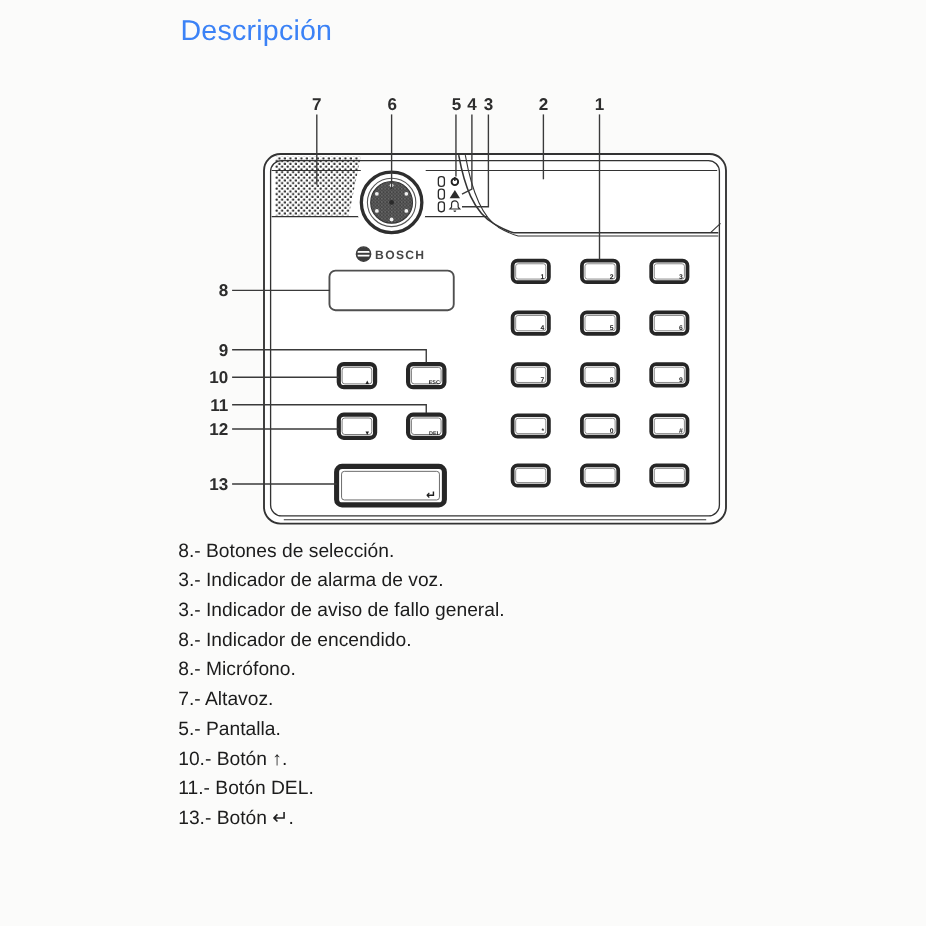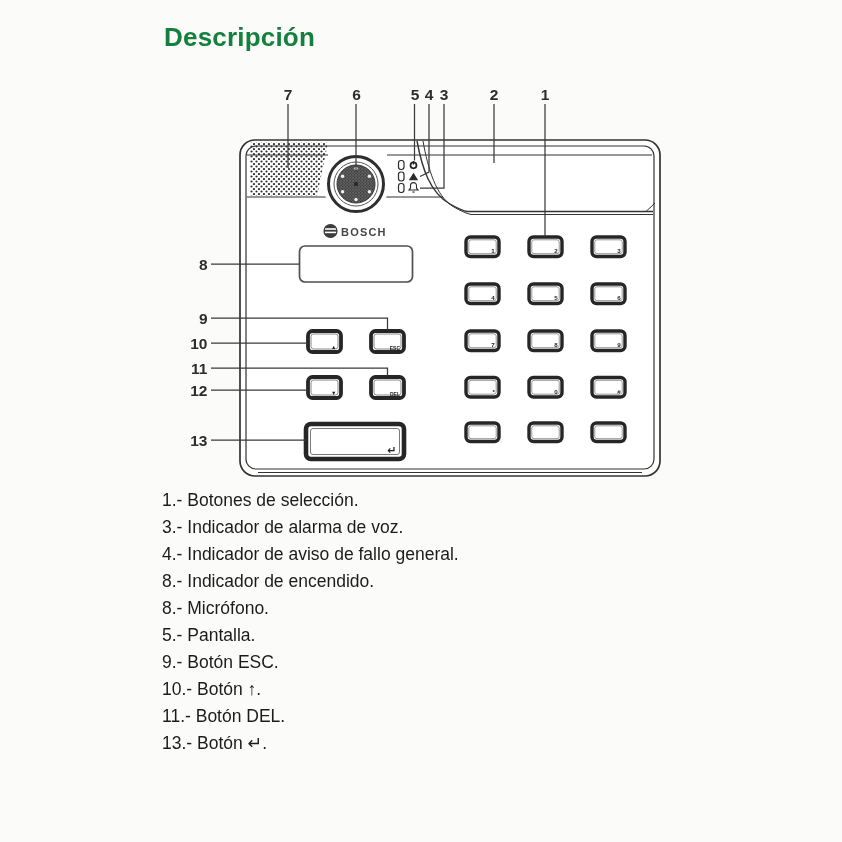--- a/index.html
+++ b/index.html
@@ -4,22 +4,22 @@
 <style>
   html,body{margin:0;padding:0;}
   body{
     width:842px;height:842px;
     background:#fbfbfa;
     font-family:"Liberation Sans","DejaVu Sans",sans-serif;
     position:relative;overflow:hidden;
     color:#1c1c1c;
   }
   .page-title{
-    position:absolute;left:164px;top:22px;
-    font-size:26px;font-weight:700;color:#15803d;
+    position:absolute;left:164px;top:12px;
+    font-size:26px;font-weight:400;color:#3b82f6;
     letter-spacing:0.2px;
   }
   .figure{position:absolute;left:0;top:0;width:842px;height:485px;}
   svg text{font-family:"Liberation Sans","DejaVu Sans",sans-serif;}
   .callout{font-size:15.5px;font-weight:700;fill:#2d2d2d;}
   .btn-label{font-weight:700;fill:#1f1f1f;}
   .legend{
     position:absolute;left:162px;top:487px;
     list-style:none;margin:0;padding:0;
   }
@@ -239,23 +239,23 @@
     <text x="207.5" y="323.5" text-anchor="end" class="callout">9</text>
     <text x="207.5" y="348.5" text-anchor="end" class="callout">10</text>
     <text x="207.5" y="373.5" text-anchor="end" class="callout">11</text>
     <text x="207.5" y="395.5" text-anchor="end" class="callout">12</text>
     <text x="207.5" y="445.5" text-anchor="end" class="callout">13</text>
   </g>
 </svg>
 </div>
 
 <ol class="legend">
-  <li>1.- Botones de selección.</li>
+  <li>8.- Botones de selección.</li>
   <li>3.- Indicador de alarma de voz.</li>
-  <li>4.- Indicador de aviso de fallo general.</li>
+  <li>3.- Indicador de aviso de fallo general.</li>
   <li>8.- Indicador de encendido.</li>
   <li>8.- Micrófono.</li>
+  <li>7.- Altavoz.</li>
   <li>5.- Pantalla.</li>
-  <li>9.- Botón ESC.</li>
   <li>10.- Botón ↑.</li>
   <li>11.- Botón DEL.</li>
   <li>13.- Botón ↵.</li>
 </ol>
 
 </body></html>

